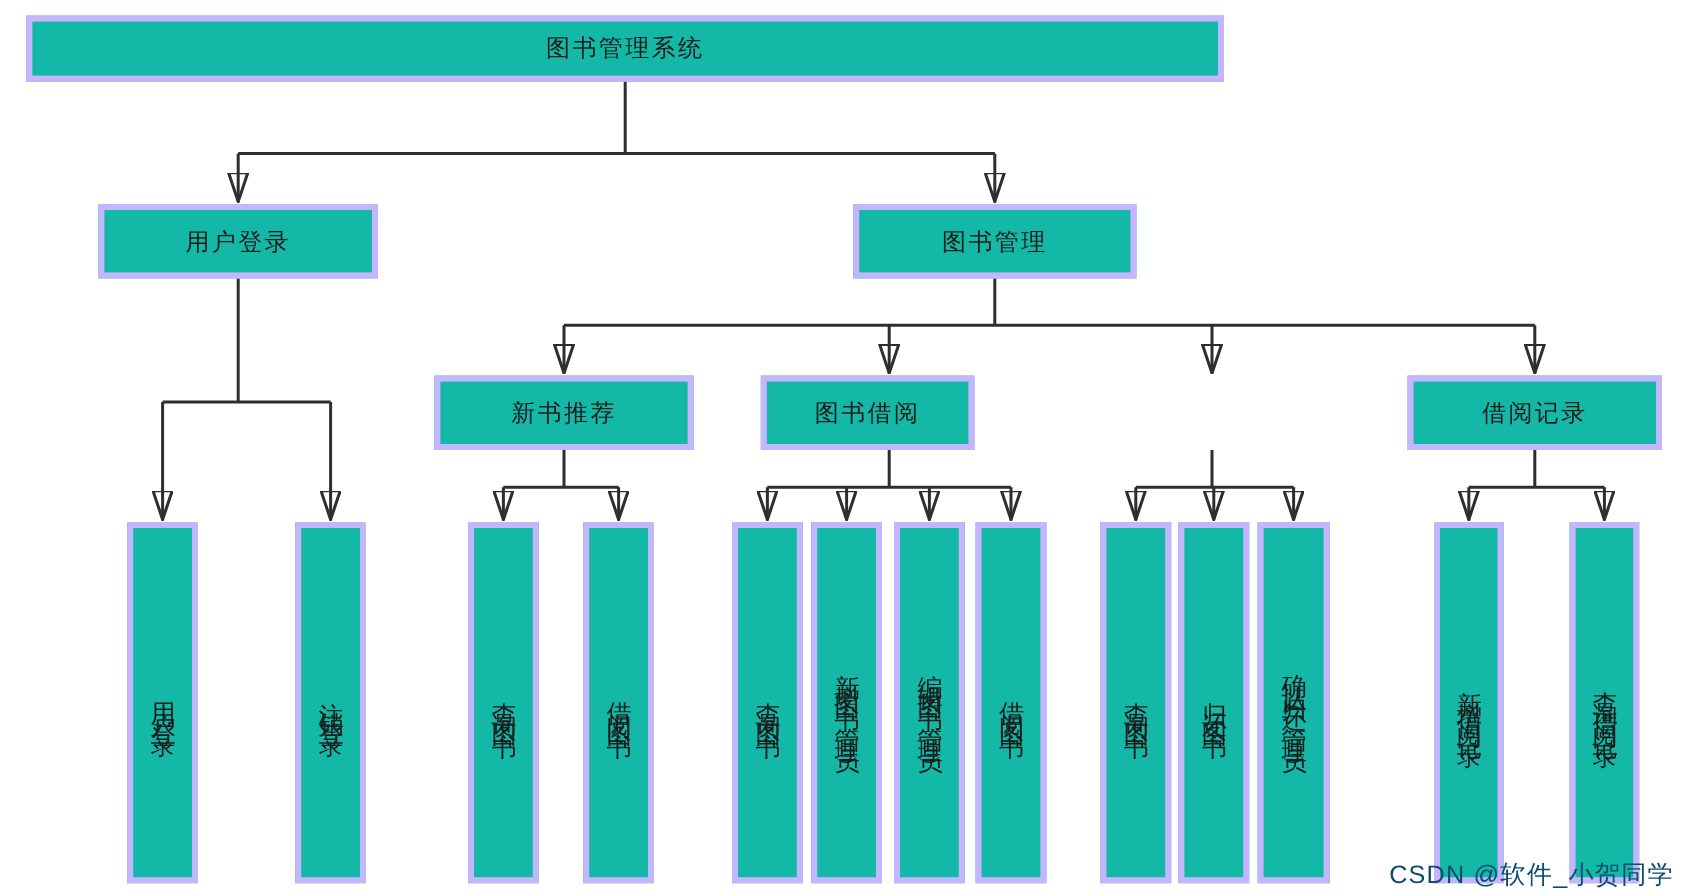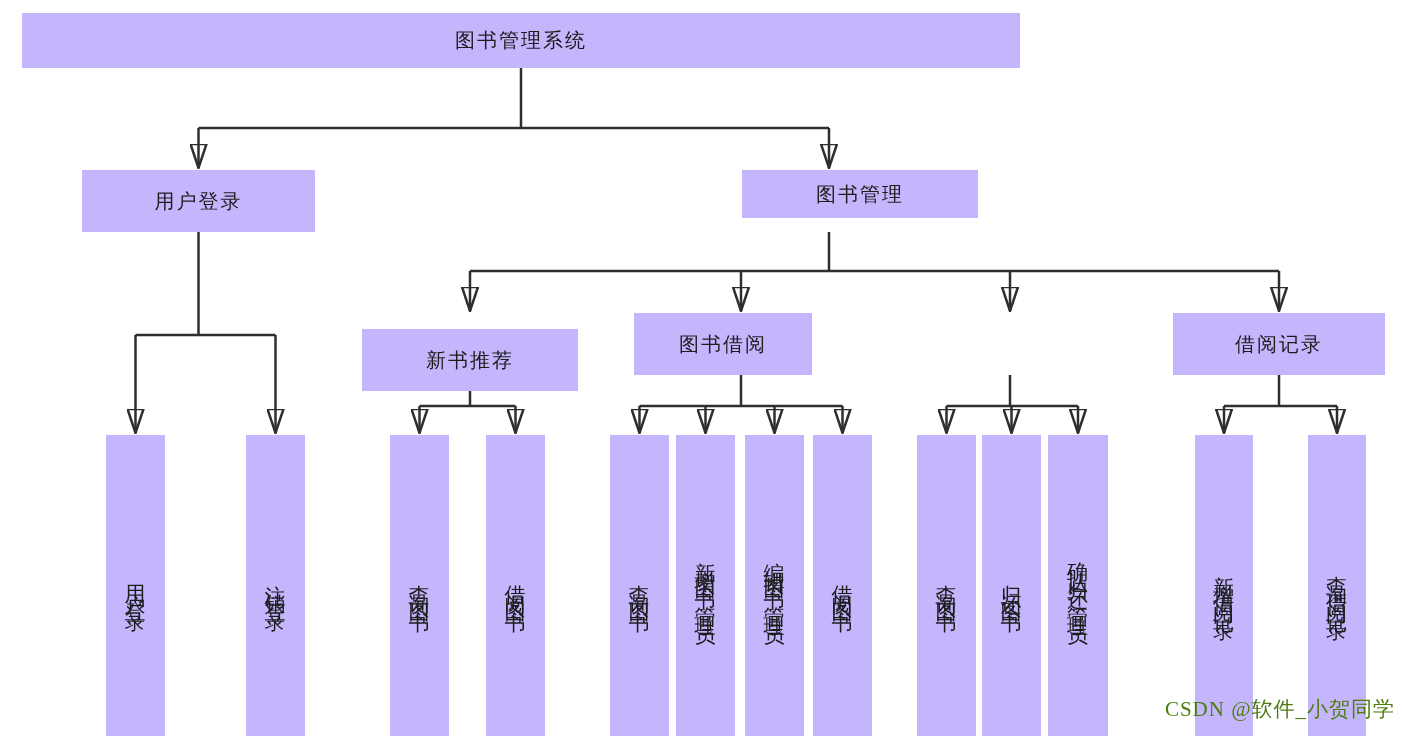--- a/index.html
+++ b/index.html
@@ -1,34 +1,34 @@
 <!DOCTYPE html>
 <html><head>
 <meta charset="utf-8">
 <style>
   html,body{margin:0;padding:0;background:#ffffff;}
   .stage{
     position:relative;width:1405px;height:747px;background:#ffffff;overflow:hidden;
     font-family:"Liberation Sans", sans-serif;color:#1c1c1c;
   }
   .node{
-    position:absolute;box-sizing:border-box;background:#c4b5fd;
-    border:3px solid #c4b5fd;display:flex;align-items:center;justify-content:center;
+    position:absolute;box-sizing:border-box;background:#14b8a6;
+    border:5px solid #c4b5fd;display:flex;align-items:center;justify-content:center;
     z-index:1;
   }
   .h-label{font-size:20px;letter-spacing:2px;white-space:nowrap;}
   .v-label{
     writing-mode:vertical-rl;text-orientation:mixed;
     font-size:21px;letter-spacing:9px;line-height:1;white-space:nowrap;
   }
   .connectors{position:absolute;left:0;top:0;z-index:0;}
   .connectors path{stroke:#2e2e2e;stroke-width:2.5;fill:none;}
   .watermark{
-    position:absolute;right:10px;bottom:24px;z-index:2;
-    font-size:21px;color:#4d7c0f;letter-spacing:1px;white-space:nowrap;font-family:Liberation Serif, serif;
+    position:absolute;right:10px;bottom:4px;z-index:2;
+    font-size:21px;color:#0c4a6e;letter-spacing:1px;white-space:nowrap;
   }
 </style>
 </head>
 <body>
 
 <div class="stage">
 
   <svg class="connectors" width="1405" height="747" viewBox="0 0 1405 747">
     <defs>
       <marker id="arw" markerUnits="userSpaceOnUse" viewBox="0 0 25 18" markerWidth="25" markerHeight="18" refX="24" refY="9" orient="auto">
@@ -91,25 +91,25 @@
     </g>
   </svg>
 
   <div class="node" style="left:22px;top:13px;width:998px;height:55px">
     <span class="h-label">图书管理系统</span>
   </div>
 
   <div class="node" style="left:82px;top:170px;width:233px;height:62px">
     <span class="h-label">用户登录</span>
   </div>
-  <div class="node" style="left:742px;top:170px;width:236px;height:48px">
+  <div class="node" style="left:711px;top:170px;width:236px;height:62px">
     <span class="h-label">图书管理</span>
   </div>
 
-  <div class="node" style="left:362px;top:329px;width:216px;height:62px">
+  <div class="node" style="left:362px;top:313px;width:216px;height:62px">
     <span class="h-label">新书推荐</span>
   </div>
   <div class="node" style="left:634px;top:313px;width:178px;height:62px">
     <span class="h-label">图书借阅</span>
   </div>
   <div class="node" style="left:1173px;top:313px;width:212px;height:62px">
     <span class="h-label">借阅记录</span>
   </div>
 
   <div class="node" style="left:106px;top:435px;width:59px;height:301px">

